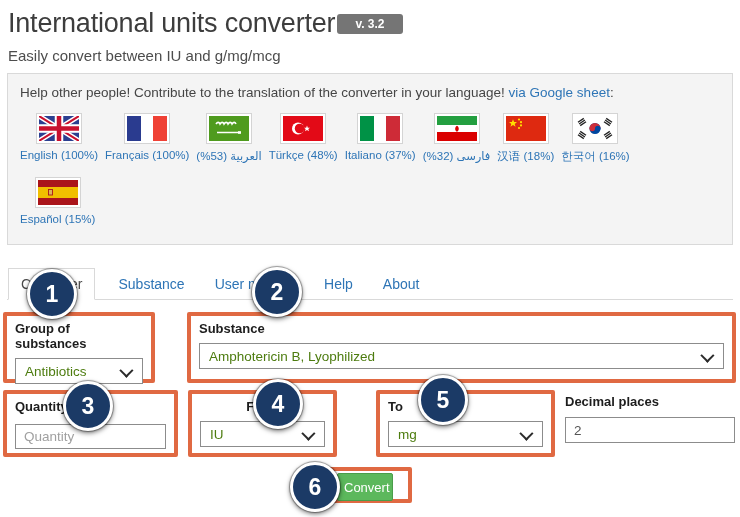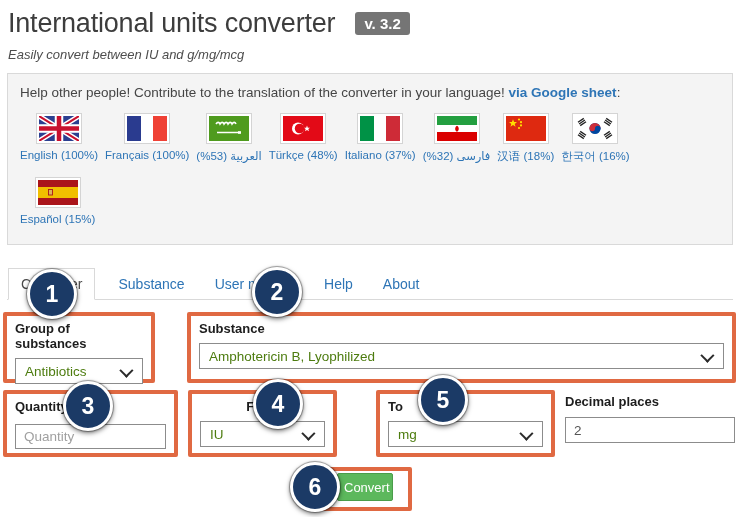--- a/index.html
+++ b/index.html
@@ -1,34 +1,34 @@
 <!DOCTYPE html>
 <html><head>
 <meta charset="utf-8">
 <style>
   html,body{margin:0;padding:0;background:#fff;}
   body{
     position:relative;width:740px;height:517px;overflow:hidden;
     font-family:"Liberation Sans","DejaVu Sans",sans-serif;color:#444;
   }
   
-  .header{position:absolute;left:8px;top:8px;display:flex;align-items:center;gap:20px;}
+  .header{position:absolute;left:8px;top:8px;display:flex;align-items:center;gap:2px;}
   .page-title{font-size:27px;font-weight:400;color:#3d3d3d;letter-spacing:-0.2px;}
   .version-badge{
-    background:#757575;color:#fff;font-size:15px;font-weight:bold;
-    padding:3px 9px;border-radius:3px;white-space:nowrap;
-  }
-  .subtitle{position:absolute;left:8px;top:47px;font-style:italic;font-size:13px;color:#4d4d4d;}
+    background:#757575;color:#fff;font-size:12px;font-weight:bold;
+    padding:3px 18px;border-radius:3px;white-space:nowrap;
+  }
+  .subtitle{position:absolute;left:8px;top:47px;font-size:15px;color:#4d4d4d;}
   
   .panel{
     position:absolute;left:7px;top:73px;width:726px;height:172px;box-sizing:border-box;
     background:#f4f4f4;border:1px solid #d9d9d9;padding:11px 12px;overflow:hidden;
   }
   .help-text{font-size:13.5px;color:#454545;}
-  .help-link{color:#2e75b6;font-weight:bold;text-decoration:none;cursor:pointer;}
+  .help-link{color:#2e75b6;font-weight:normal;text-decoration:none;cursor:pointer;}
   .lang-row{display:flex;align-items:flex-start;margin-top:13px;}
   .lang-cell{display:flex;flex-direction:column;align-items:center;margin-right:7px;cursor:pointer;}
   .flag-frame{background:#fff;border:1px solid #d4d4d4;padding:2px;line-height:0;}
   .flag-frame svg{display:block;}
   .lang-label{font-size:11.5px;color:#2e75b6;margin-top:5px;white-space:nowrap;}
   
   .tabs{position:absolute;left:7px;top:268px;width:726px;height:31px;border-bottom:1px solid #d9d9d9;display:flex;align-items:flex-end;}
   .tab-active{
     box-sizing:border-box;height:32px;line-height:30px;margin-bottom:-1px;margin-left:1px;
     padding:0 12px;background:#fff;border:1px solid #d9d9d9;border-bottom:1px solid #fff;
@@ -37,21 +37,21 @@
   .tab-link{font-size:14px;color:#2e75b6;line-height:30px;margin-left:30px;cursor:pointer;text-decoration:none;}
   .tab-link.first{margin-left:23px;}
   
   .hl-box{position:absolute;box-sizing:border-box;border:4px solid #e06942;border-radius:2px;background:#fff;}
   #box-group{left:3px;top:312px;width:152px;height:71px;}
   #box-substance{left:187px;top:312px;width:549px;height:71px;}
   #box-quantity{left:3px;top:390px;width:175px;height:67px;}
   #box-from{left:188px;top:390px;width:149px;height:67px;text-align:center;}
   #box-to{left:376px;top:390px;width:179px;height:67px;}
   #decimal-group{position:absolute;left:565px;top:394px;width:170px;}
-  #box-convert{left:320px;top:467px;width:92px;height:44px;}
+  #box-convert{left:320px;top:467px;width:92px;height:36px;}
   .field{padding:5px 8px 0 8px;}
   .field-label{display:block;font-size:13px;font-weight:bold;color:#1d1d1d;}
   .select{
     position:relative;box-sizing:border-box;margin-top:7px;height:26px;background:#fff;
     border:1px solid #8c8c8c;font-size:13.5px;color:#4d7c0f;display:flex;align-items:center;
     padding-left:9px;cursor:pointer;
   }
   .chevron{
     position:absolute;right:12px;top:8px;width:8px;height:8px;
     border-right:2px solid #2b2b2b;border-bottom:2px solid #2b2b2b;transform:rotate(45deg) translateY(-2px);

